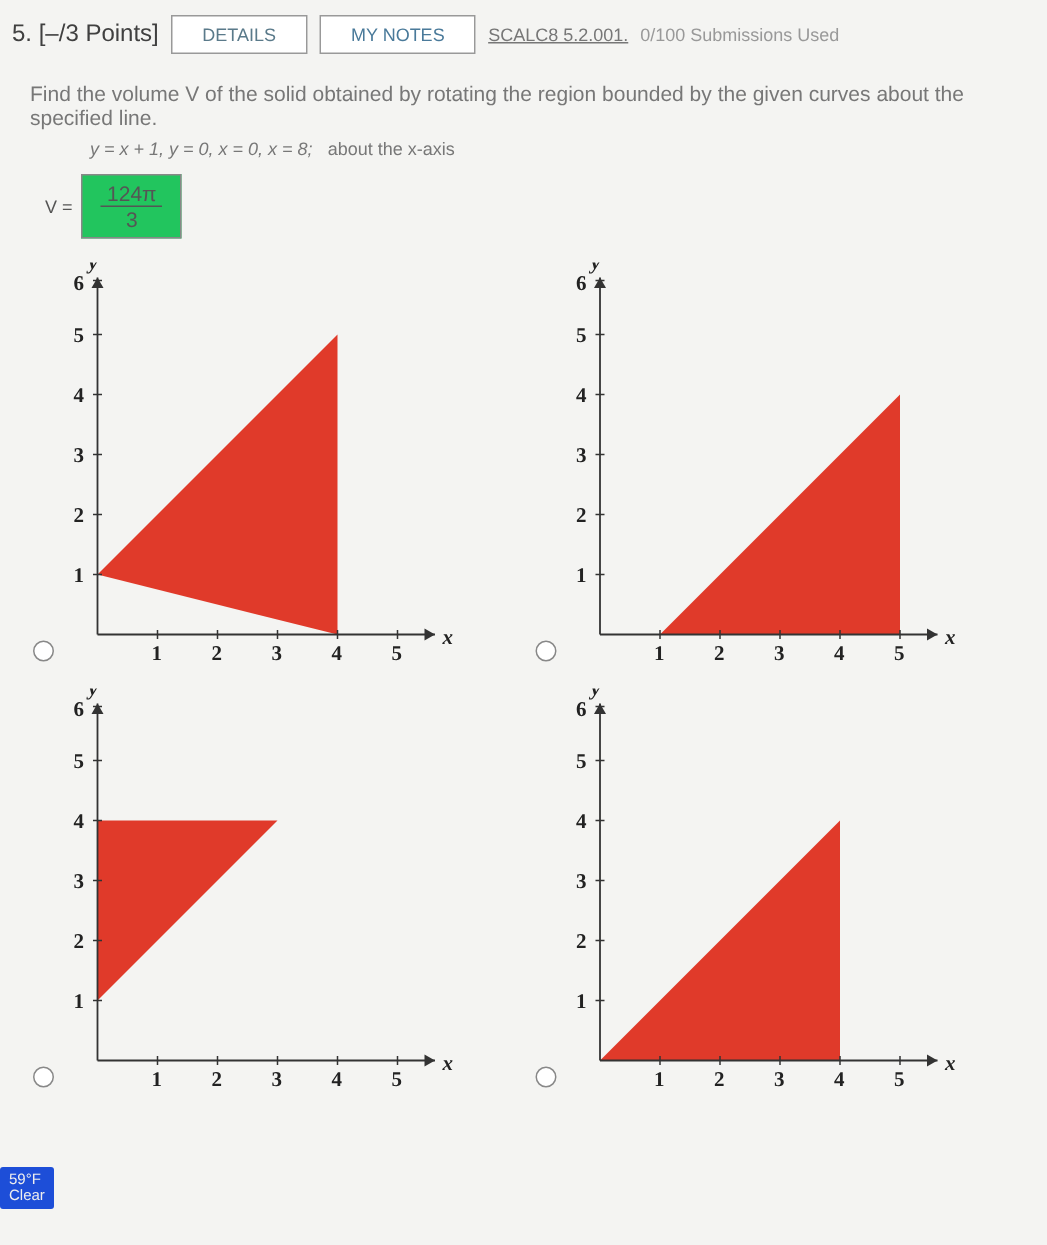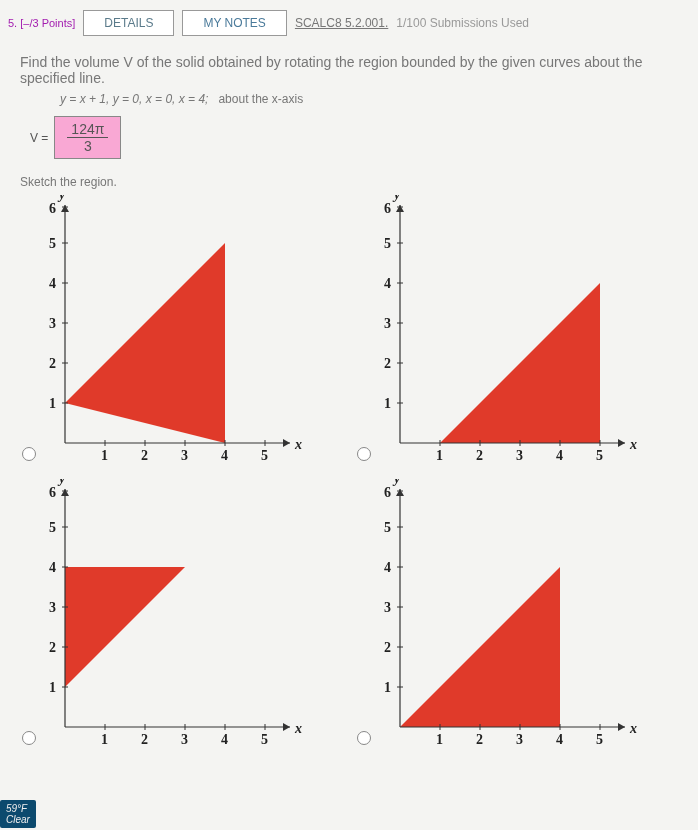--- a/index.html
+++ b/index.html
@@ -12,21 +12,21 @@
       color: #555;
       position: relative;
       overflow: hidden;
     }
     .header {
       display: flex;
       align-items: center;
       gap: 8px;
       padding: 10px 8px;
     }
-    .points { color: #a21caf; font-size: 11px; }
+    .points { color: #404040; font-size: 16px; }
     .btn {
       border: 1px solid #999;
       padding: 5px 20px;
       font-size: 12px;
       color: #5a7a8a;
       background: #fff;
       cursor: pointer;
     }
     .btn.mynotes { color: #4a7a9a; }
     .ref { color: #777; font-size: 12px; text-decoration: underline; }
@@ -34,21 +34,21 @@
     .content {
       padding: 8px 16px 8px 20px;
     }
     .instruction { color: #777; font-size: 14px; margin-bottom: 6px; }
     .curves { color: #777; font-size: 12px; padding-left: 40px; font-style: italic; margin-bottom: 10px; }
     .curves .norm { font-style: normal; text-align: right; }
     .answer-row { display: flex; align-items: center; gap: 6px; margin-bottom: 16px; padding-left: 10px; }
     .answer-box {
       border: 1px solid #888;
       padding: 4px 12px;
-      background: #f9a8d4;
+      background: #22c55e;
       text-align: center;
       min-width: 60px;
     }
     .frac { display: inline-block; text-align: center; vertical-align: middle; }
     .frac .num { display: block; border-bottom: 1px solid #555; padding: 0 4px; font-size: 14px; }
     .frac .den { display: block; padding: 0 4px; font-size: 14px; }
     .sketch { color: #777; font-size: 12px; margin-bottom: 6px; }
     .plots {
       display: grid;
       grid-template-columns: 1fr 1fr;
@@ -61,56 +61,54 @@
     }
     svg { display: block; }
     .axis { stroke: #333; stroke-width: 1.2; }
     .tick { stroke: #333; stroke-width: 1; }
     .label { font: 14px serif; fill: #222; font-weight: bold; }
     .axislabel { font: italic 14px serif; fill: #222; font-weight: bold; }
     .tri { fill: #e03a2a; }
     .weather-tip {
       position: absolute;
       left: 0;
-      bottom: 2px;
-      background: #0c4a6e;
+      bottom: 24px;
+      background: #1d4ed8;
       color: #eee;
       font-size: 10px;
       padding: 3px 6px;
       border-radius: 2px;
-      font-style: italic;
     }
   </style>
 </head>
 <body>
 
 <div class="header">
   <span class="points"><span>5.</span> <span>[–/3 Points]</span></span>
   <button class="btn">DETAILS</button>
   <button class="btn mynotes">MY NOTES</button>
   <span class="ref">SCALC8 5.2.001.</span>
-  <span class="sub">1/100 Submissions Used</span>
+  <span class="sub">0/100 Submissions Used</span>
 </div>
 
 <div class="content">
   <div class="instruction">Find the volume V of the solid obtained by rotating the region bounded by the given curves about the specified line.</div>
   <div class="curves">
-    <span>y = x + 1,   y = 0,   x = 0,   x = 4;</span>&nbsp;&nbsp;&nbsp;<span class="norm">about the x-axis</span>
+    <span>y = x + 1,   y = 0,   x = 0,   x = 8;</span>&nbsp;&nbsp;&nbsp;<span class="norm">about the x-axis</span>
   </div>
   <div class="answer-row">
     <span>V =</span>
     <div class="answer-box">
       <span class="frac">
         <span class="num">124π</span>
         <span class="den">3</span>
       </span>
     </div>
   </div>
 
-  <div class="sketch">Sketch the region.</div>
 
   <div class="plots">
 
     <div class="plot-wrap">
       <svg width="290" height="268" viewBox="0 0 290 268">
         <g transform="translate(45,18)">
 
           <polygon class="tri" points="0,190 160,30 160,230"></polygon>
 
           <line class="axis" x1="0" y1="230" x2="225" y2="230"></line>

